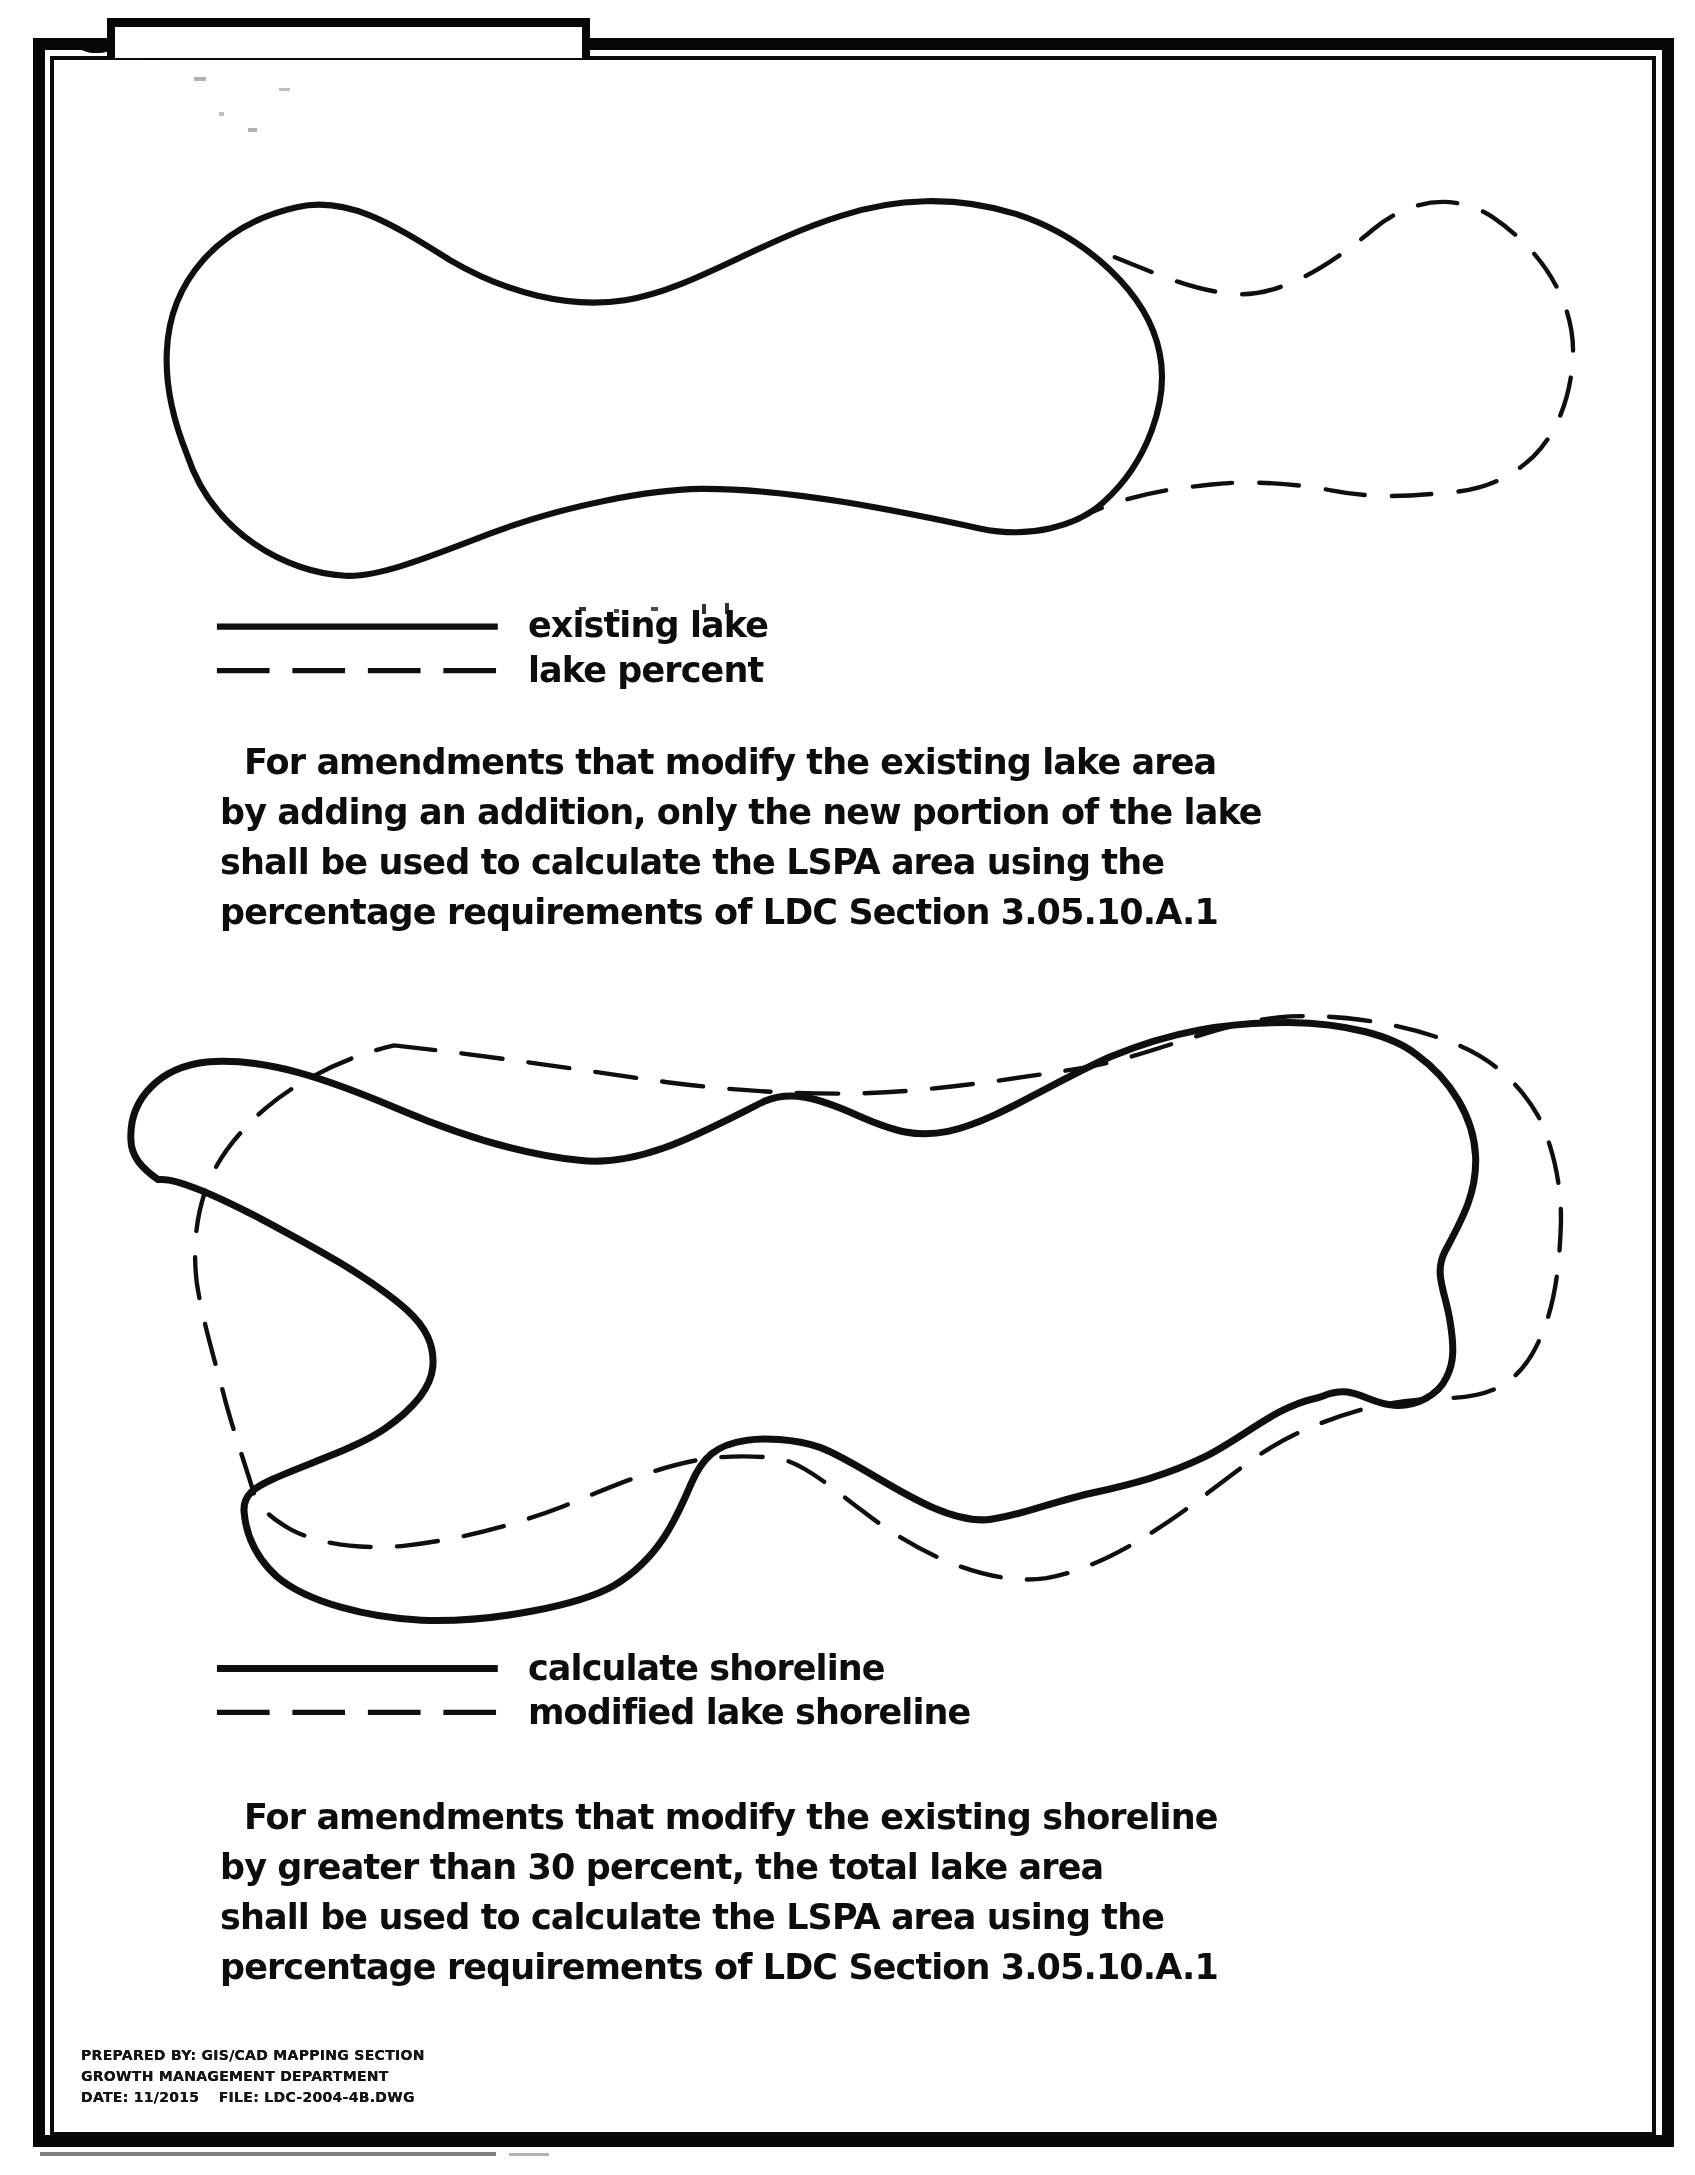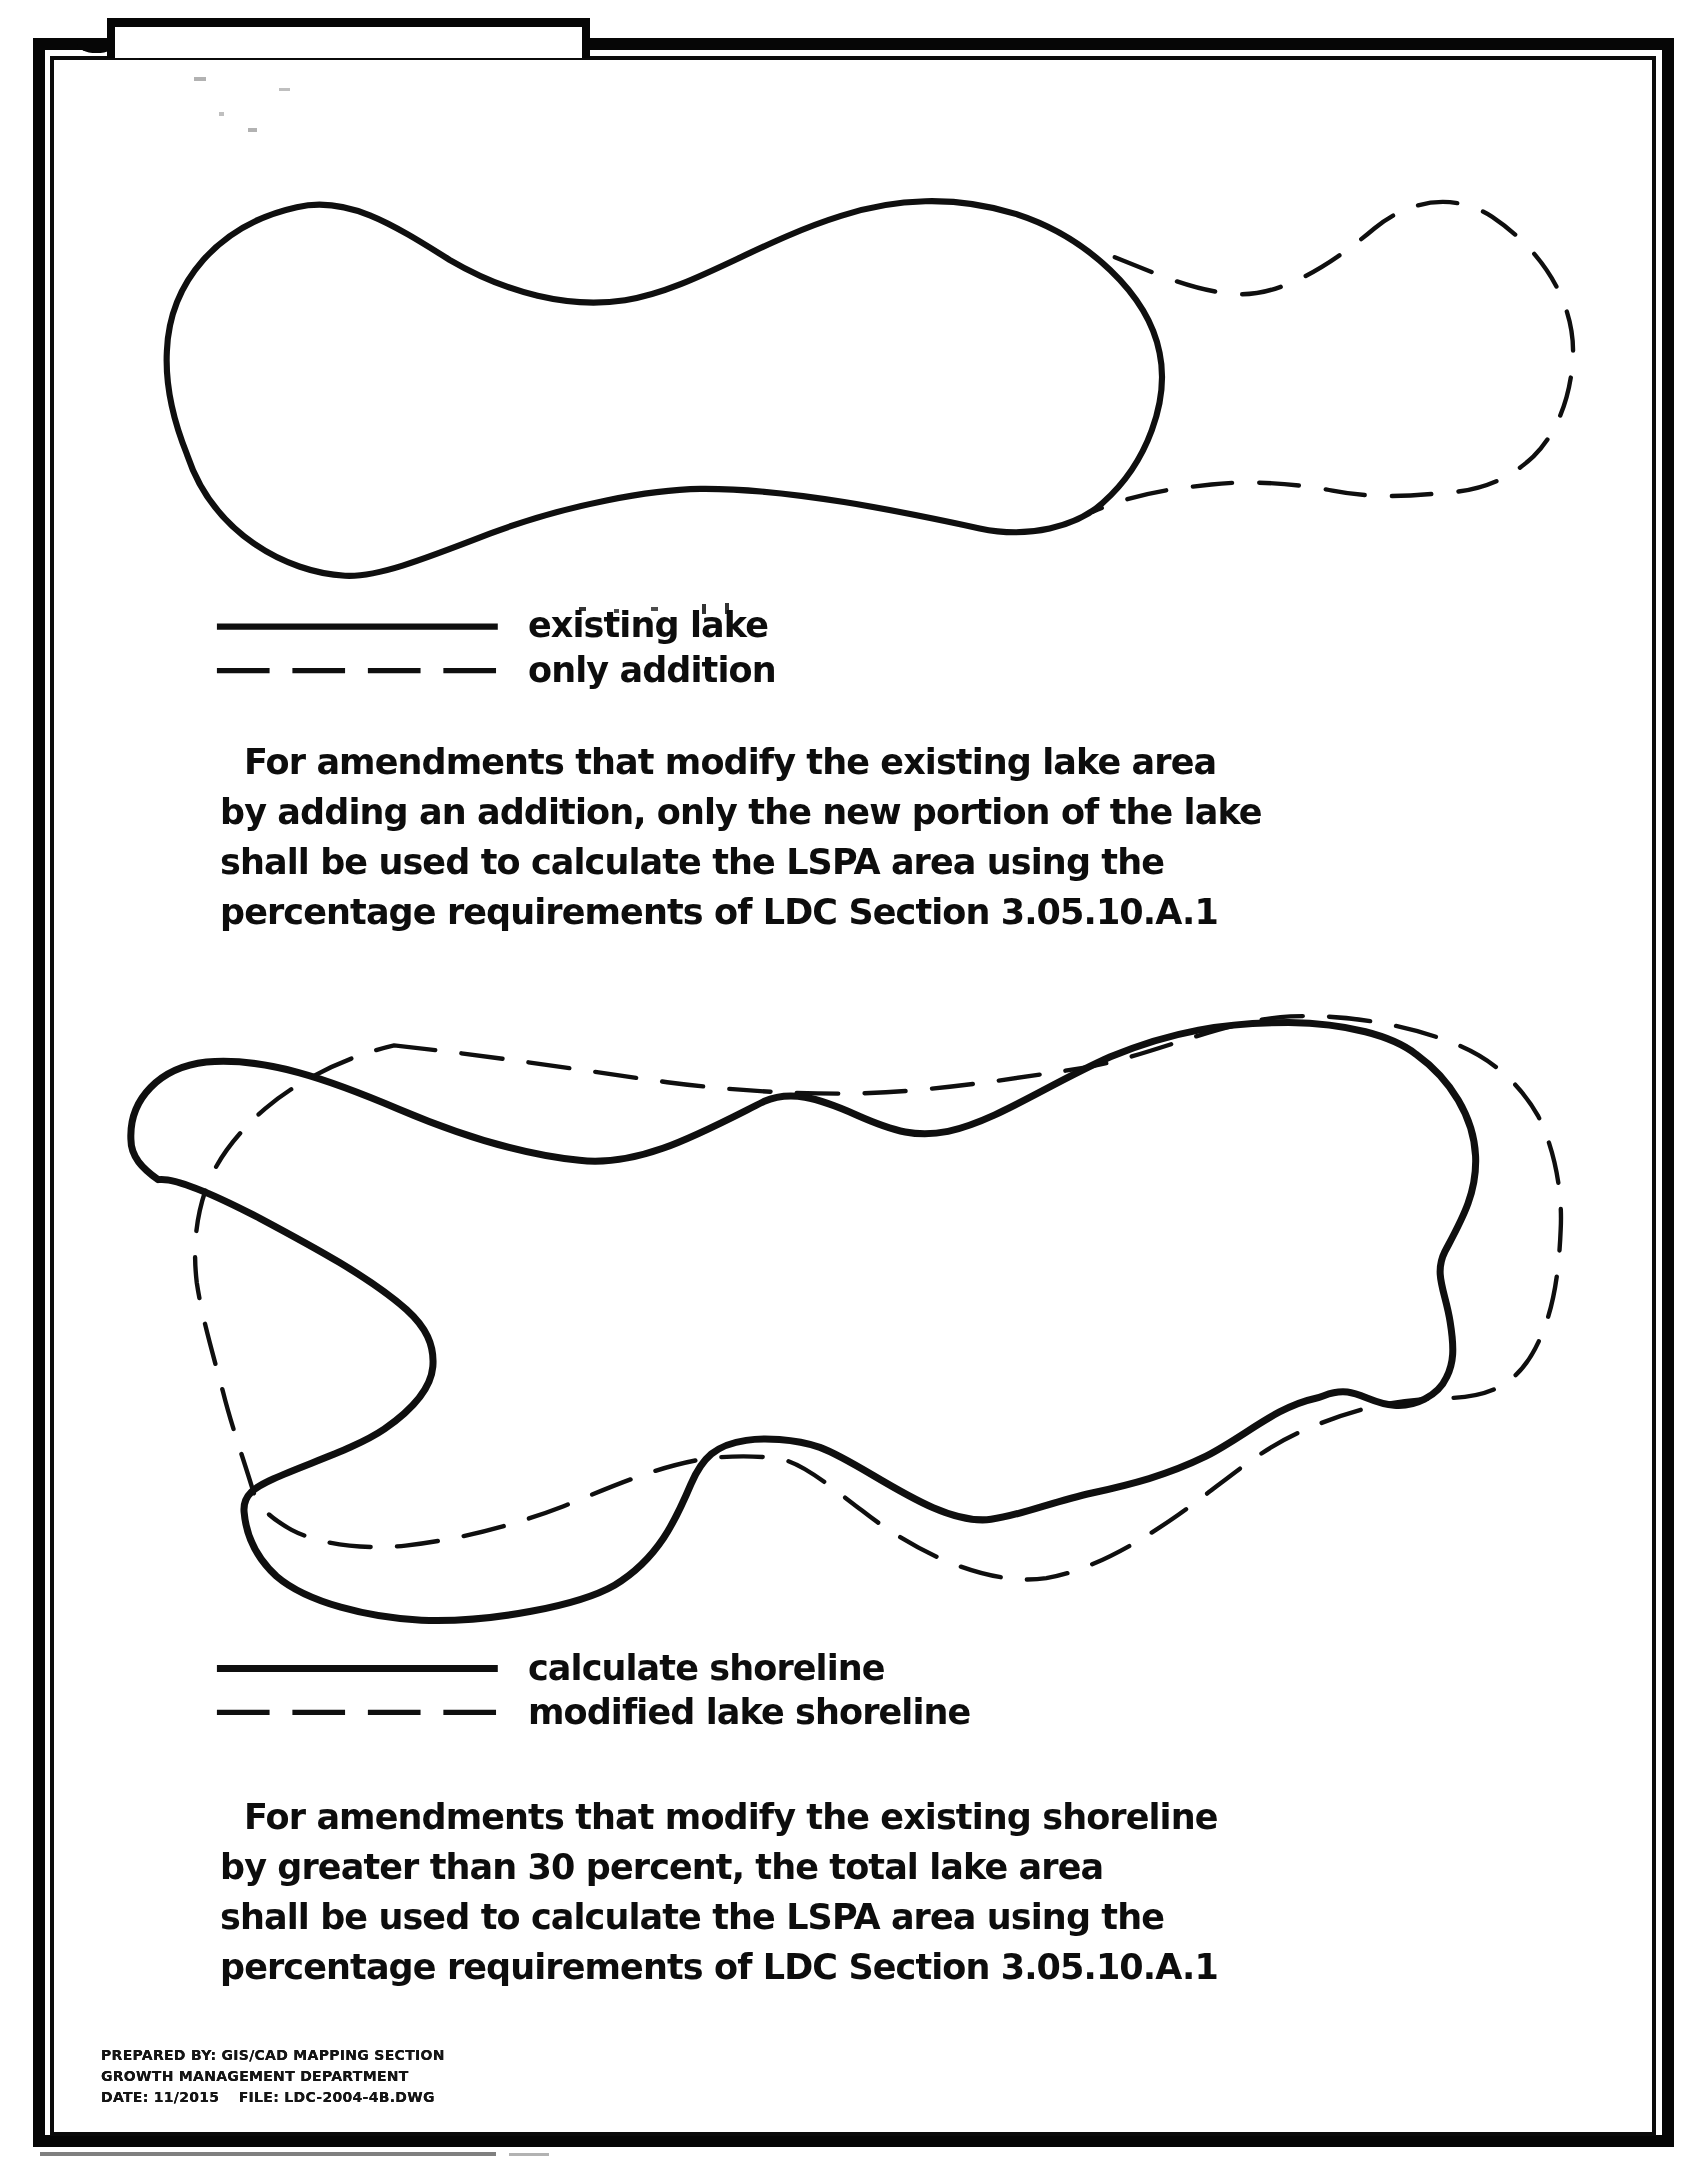--- a/index.html
+++ b/index.html
@@ -20,21 +20,21 @@
   svg.art{left:0;top:0;z-index:2;}
   
   .handwrite{font-weight:700;letter-spacing:-0.9px;color:#0d0d0d;z-index:2;white-space:nowrap;}
   .legend-label{font-size:35px;line-height:39px;}
   .caption{font-size:35px;line-height:50px;margin-top:29px;}
   .cap-line{white-space:nowrap;}
   .cap-line.first{text-indent:24px;}
   
   .footer{left:81px;top:2045px;font-size:14px;font-weight:700;line-height:21px;
     letter-spacing:0.3px;color:#151515;text-shadow:0 0 0.6px #000;z-index:2;}
-  .footer div{white-space:pre;margin-left:20px;}
+  .footer div{white-space:pre;}
   .footer .gap{display:inline-block;width:19.3px;}
 </style>
 </head>
 <body>
 
 <div class="abs outer-border"></div>
 <div class="abs inner-border"></div>
 <div class="abs corner-bump"></div>
 <div class="abs scan-tab"></div>
 
@@ -103,21 +103,21 @@
            C 412 1766 362 1759 332 1743 C 307 1729 294 1716 289 1701
            C 277 1661 264 1626 254 1586 C 242 1541 230 1501 224 1461
            C 220 1426 222 1391 234 1356 C 246 1321 272 1289 302 1263
            C 342 1229 397 1203 449 1191 Z"></path>
 
   <line x1="247" y1="1901" x2="567" y2="1901" stroke="#0f0f0f" stroke-width="8"></line>
   <line x1="247" y1="1951" x2="565" y2="1951" stroke="#0f0f0f" stroke-width="6" stroke-dasharray="60 26"></line>
 </svg>
 
 <div class="abs handwrite legend-label" style="left:528px;top:606px">existing lake</div>
-<div class="abs handwrite legend-label" style="left:528px;top:651px">only addition</div>
+<div class="abs handwrite legend-label" style="left:528px;top:651px">lake percent</div>
 
 <div class="abs handwrite caption" style="left:220px;top:708px">
   <div class="cap-line first">For amendments that modify the existing lake area</div>
   <div class="cap-line">by adding an addition, only the new portion of the lake</div>
   <div class="cap-line">shall be used to calculate the LSPA area using the</div>
   <div class="cap-line">percentage requirements of LDC Section 3.05.10.A.1</div>
 </div>
 
 <div class="abs handwrite legend-label" style="left:528px;top:1649px">calculate shoreline</div>
 <div class="abs handwrite legend-label" style="left:528px;top:1693px">modified lake shoreline</div>

